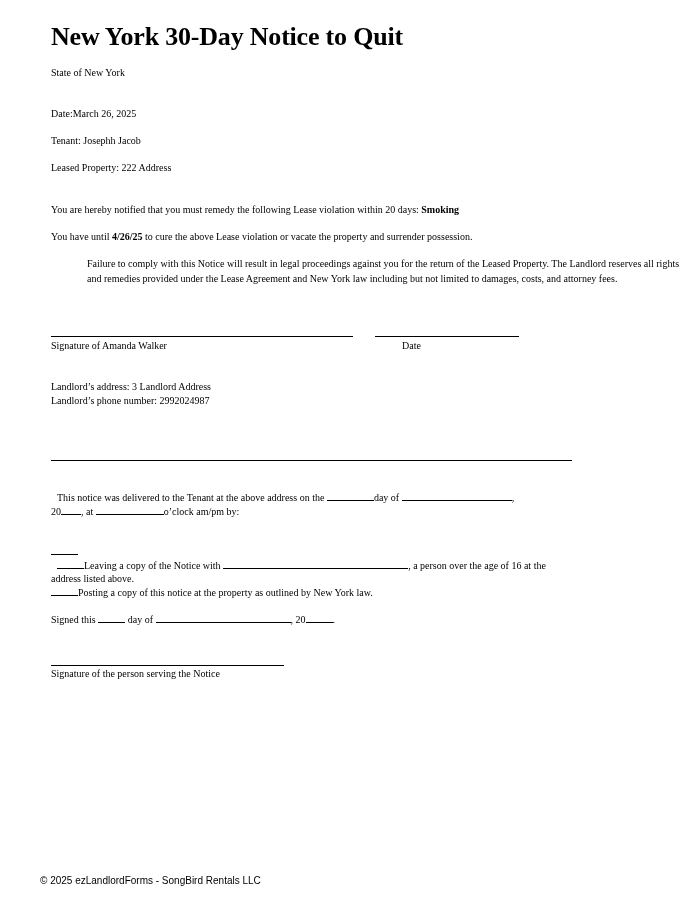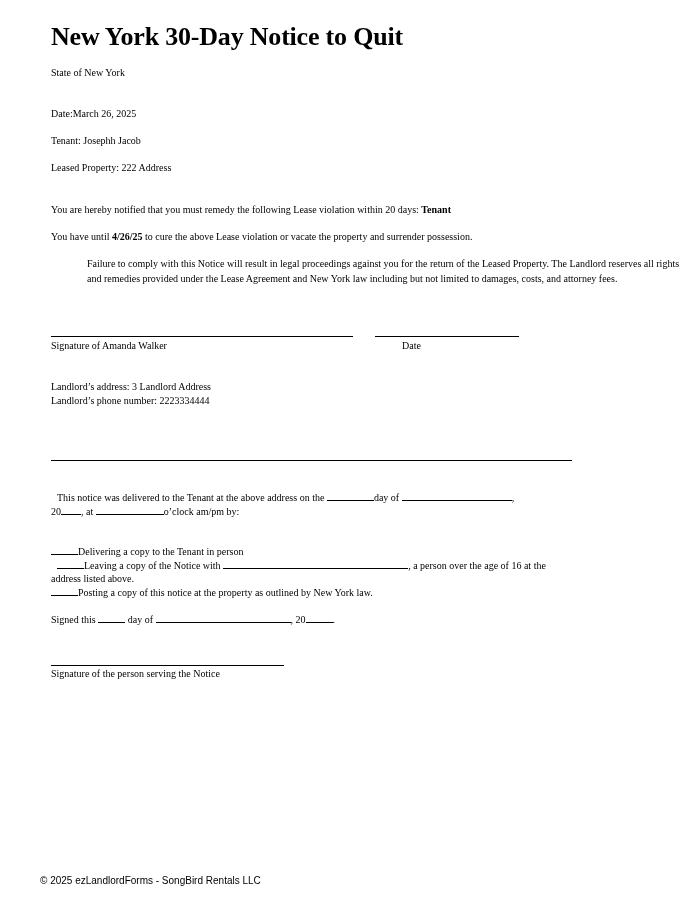--- a/index.html
+++ b/index.html
@@ -28,52 +28,52 @@
 
   <div class="abs serif" style="left:51px; top:133px;">
     <span>Tenant: </span><span>Josephh Jacob</span>
   </div>
 
   <div class="abs serif" style="left:51px; top:160px;">
     <span>Leased Property: </span><span>222 Address</span>
   </div>
 
   <div class="abs serif" style="left:51px; top:202px;">
-    <span>You are hereby notified that you must remedy the following Lease violation within 20 days: </span><b>Tenant</b>
+    <span>You are hereby notified that you must remedy the following Lease violation within 20 days: </span><b>Smoking</b>
   </div>
 
   <div class="abs serif" style="left:51px; top:229px;">
     <span>You have until </span><b>4/26/25</b><span> to cure the above Lease violation or vacate the property and surrender possession.</span>
   </div>
 
   <div class="para serif" style="top:256px; width:598px;">Failure to comply with this Notice will result in legal proceedings against you for the return of the Leased Property. The Landlord reserves all rights and remedies provided under the Lease Agreement and New York law including but not limited to damages, costs, and attorney fees.</div>
 
   <div class="rule" style="left:51px; top:336px; width:302px;"></div>
   <div class="rule" style="left:375px; top:336px; width:144px;"></div>
   <div class="abs serif" style="left:51px; top:338px;">Signature of Amanda Walker</div>
   <div class="abs serif" style="left:402px; top:338px;">Date</div>
 
   <div class="abs serif" style="left:51px; top:379px;">
     <span>Landlord’s address: </span><span>3 Landlord Address</span>
   </div>
   <div class="abs serif" style="left:51px; top:393px;">
-    <span>Landlord’s phone number: </span><span>2223334444</span>
+    <span>Landlord’s phone number: </span><span>2992024987</span>
   </div>
 
   <div class="rule" style="left:51px; top:460px; width:521px;"></div>
 
   <div class="abs serif" style="left:57px; top:489px;">
     <span>This notice was delivered to the Tenant at the above address on the </span><span class="blank" style="width:47px;"></span><span>day of </span><span class="blank" style="width:110px;"></span><span>,</span>
   </div>
   <div class="abs serif" style="left:51px; top:503px;">
     <span>20</span><span class="blank" style="width:20px;"></span><span>, at </span><span class="blank" style="width:68px;"></span><span>o’clock am/pm by:</span>
   </div>
 
   <div class="abs serif" style="left:51px; top:543px;">
-    <span class="blank" style="width:27px;"></span><span>Delivering a copy to the Tenant in person</span>
+    <span class="blank" style="width:27px;"></span>
   </div>
   <div class="abs serif" style="left:57px; top:557px;">
     <span class="blank" style="width:27px;"></span><span>Leaving a copy of the Notice with </span><span class="blank" style="width:185px;"></span><span>, a person over the age of 16 at the</span>
   </div>
   <div class="abs serif" style="left:51px; top:571px;">address listed above.</div>
   <div class="abs serif" style="left:51px; top:584px;">
     <span class="blank" style="width:27px;"></span><span>Posting a copy of this notice at the property as outlined by New York law.</span>
   </div>
 
   <div class="abs serif" style="left:51px; top:611px;">

